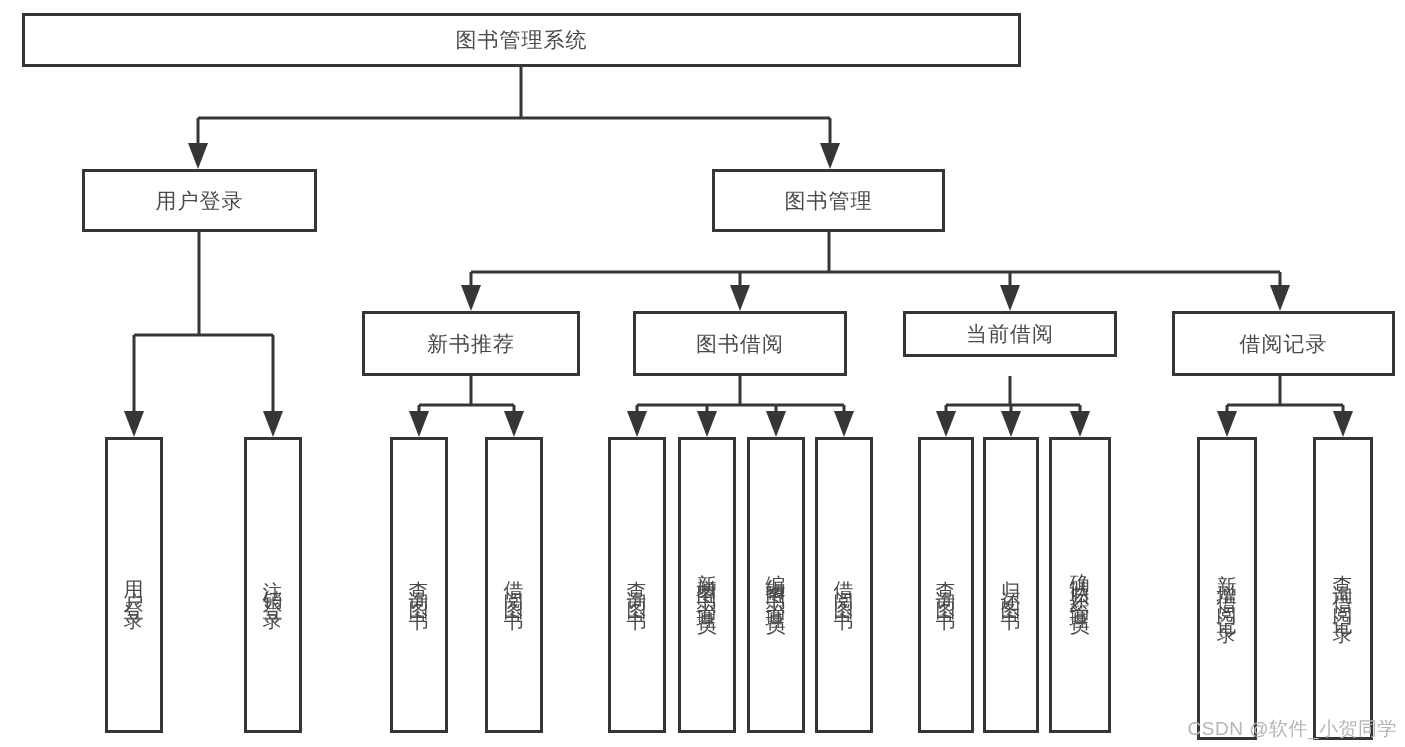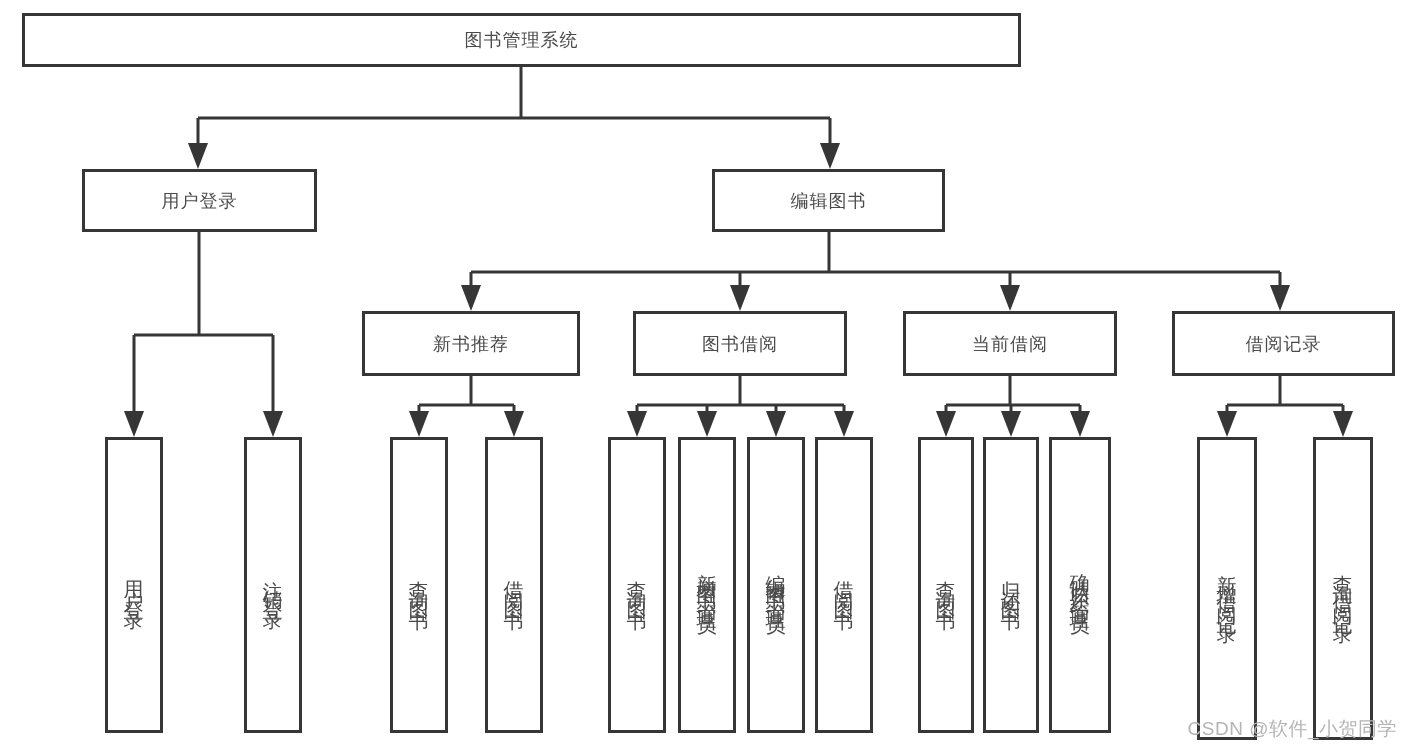--- a/index.html
+++ b/index.html
@@ -14,21 +14,21 @@
     font-family:"Liberation Sans","DejaVu Sans",sans-serif;
     color:var(--text);
   }
   #connectors{position:absolute;left:0;top:0;}
   #connectors path{stroke:var(--line);stroke-width:3;fill:none;}
   #connectors .arrows{fill:var(--line);stroke:none;}
   .node{
     position:absolute;background:var(--bg);
     border:3px solid var(--border);
     display:grid;place-items:center;
-    font-size:18px;letter-spacing:1px;
+    font-size:21px;letter-spacing:1px;
   }
   .node.leaf{top:437px;height:296px;font-size:20px;}
   .node.leaf.tall{height:303px;}
   .vtext{
     writing-mode:vertical-rl;text-orientation:mixed;
     letter-spacing:10px;line-height:1;
   }
   .vtext.tight{letter-spacing:6px;}
   #watermark{
     position:absolute;right:8px;bottom:5px;
@@ -82,30 +82,30 @@
   </svg>
 
   <div class="node" style="left:22px;top:13px;width:999px;height:54px">
     <span>图书管理系统</span>
   </div>
 
   <div class="node" style="left:82px;top:169px;width:235px;height:63px">
     <span>用户登录</span>
   </div>
   <div class="node" style="left:712px;top:169px;width:233px;height:63px">
-    <span>编辑图书</span>
+    <span>图书管理</span>
   </div>
 
   <div class="node" style="left:633px;top:311px;width:214px;height:65px">
     <span>图书借阅</span>
   </div>
   <div class="node" style="left:362px;top:311px;width:218px;height:65px">
     <span>新书推荐</span>
   </div>
-  <div class="node" style="left:903px;top:311px;width:214px;height:65px">
+  <div class="node" style="left:903px;top:311px;width:214px;height:46px">
     <span>当前借阅</span>
   </div>
   <div class="node" style="left:1172px;top:311px;width:223px;height:65px">
     <span>借阅记录</span>
   </div>
 
   <div class="node leaf" style="left:105px;width:58px">
     <span class="vtext">用户登录</span>
   </div>
   <div class="node leaf" style="left:244px;width:58px">

